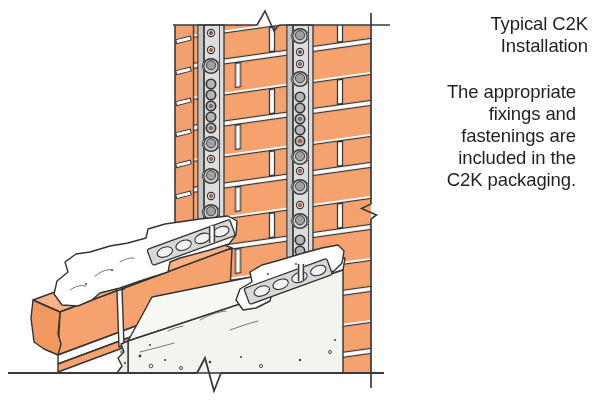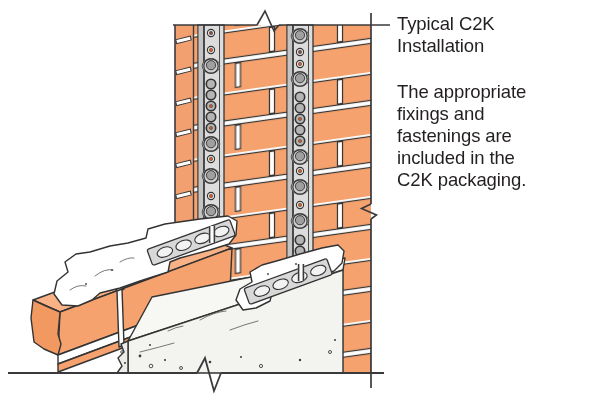--- a/index.html
+++ b/index.html
@@ -1,21 +1,21 @@
 <!DOCTYPE html>
 <html><head>
 <meta charset="utf-8">
 <style>
   html,body{margin:0;padding:0;background:#ffffff;}
   #page{position:relative;width:600px;height:405px;background:#fff;overflow:hidden;
         font-family:"Liberation Sans",sans-serif;}
-  #caption{position:absolute;left:397px;top:13px;width:180px;color:#231F20;
-           font-size:18.5px;line-height:22px;letter-spacing:-0.1px;}
+  #caption{position:absolute;left:408px;top:13px;width:180px;color:#231F20;
+           font-size:18.5px;line-height:22px;letter-spacing:-0.1px;text-align:right;}
   #caption .title{white-space:pre-line;margin:0 0 24px 0;}
-  #caption .body{white-space:pre-line;margin:0;}
+  #caption .body{white-space:pre-line;margin:12px;}
   svg{position:absolute;left:0;top:0;}
   .ln{stroke:#3a3a3c;fill:none;}
   .scr{fill:#e9e9e9;stroke:#333;stroke-width:1.1;}
   .dotO{fill:#D95B1E;stroke:#333;stroke-width:.5;}
   .dotD{fill:#8a5038;stroke:#333;stroke-width:.5;}
   .boltP{fill:#d8d8d8;stroke:#444;stroke-width:.9;}
   .boltO{fill:#cfcfcf;stroke:#333;stroke-width:1.2;}
   .boltI{fill:#a0a0a0;stroke:#333;stroke-width:.9;}
   .hole{fill:#b5b5b5;stroke:#333;stroke-width:1.6;}
   .tick{fill:#fff;stroke:#333;stroke-width:1;}

